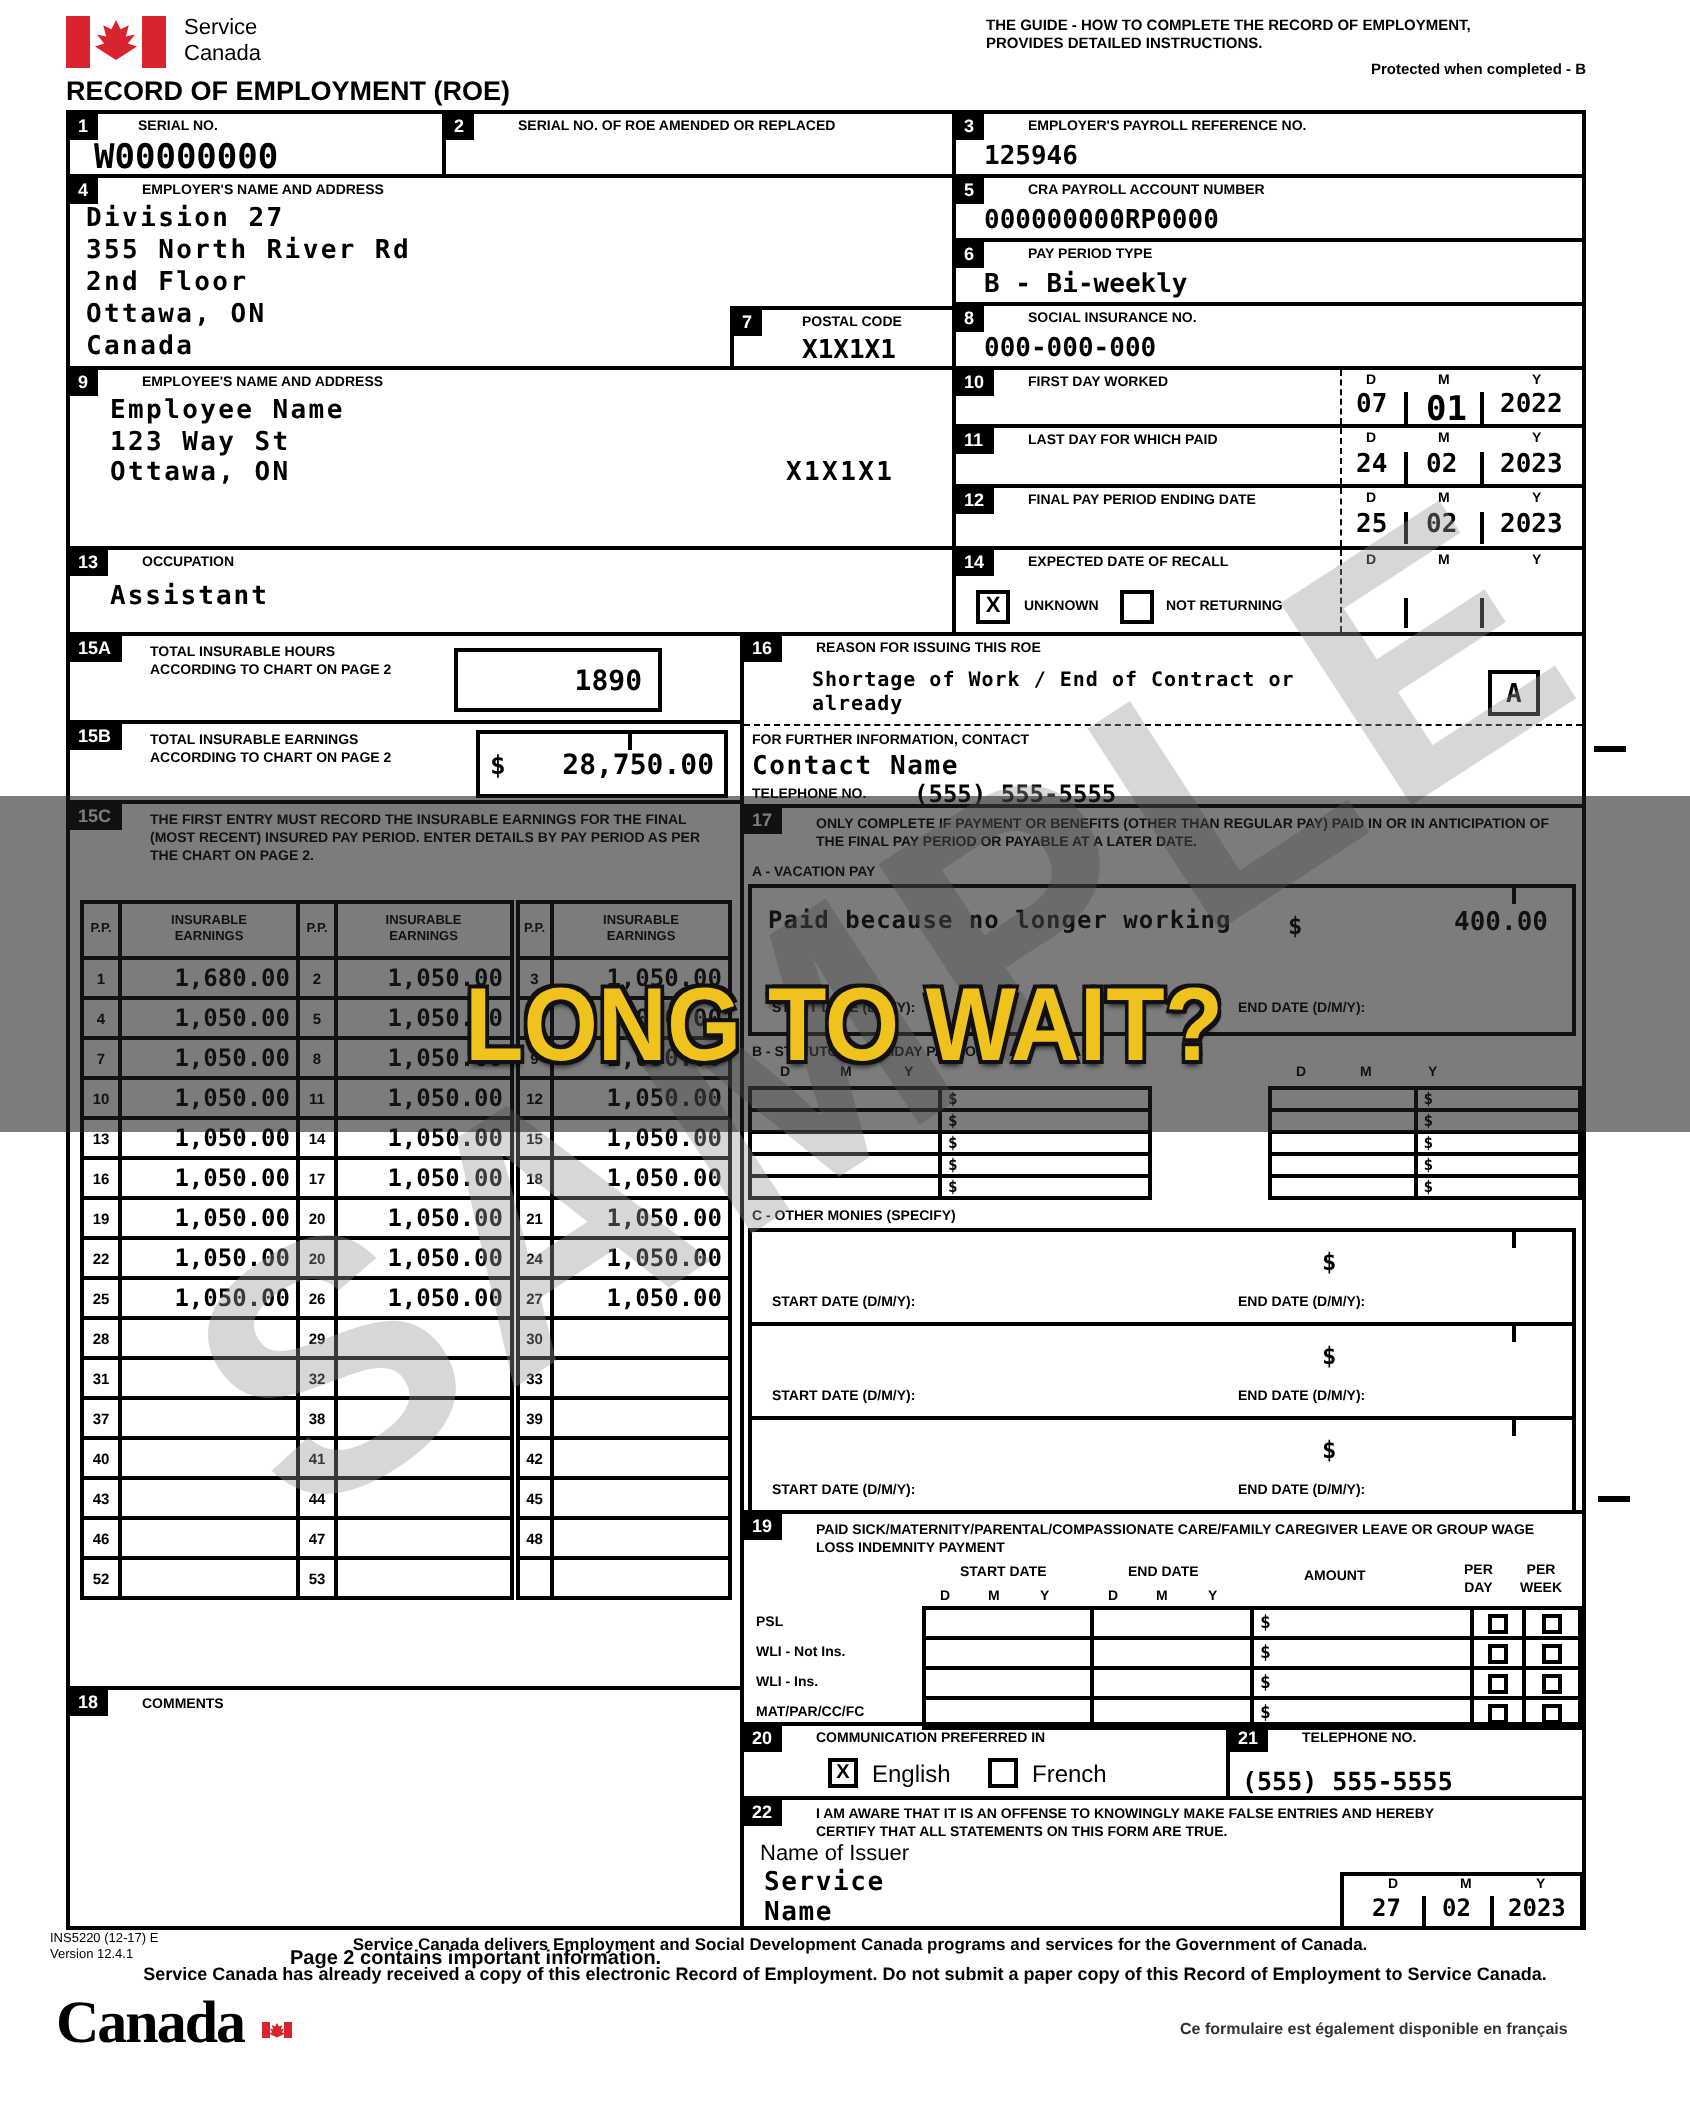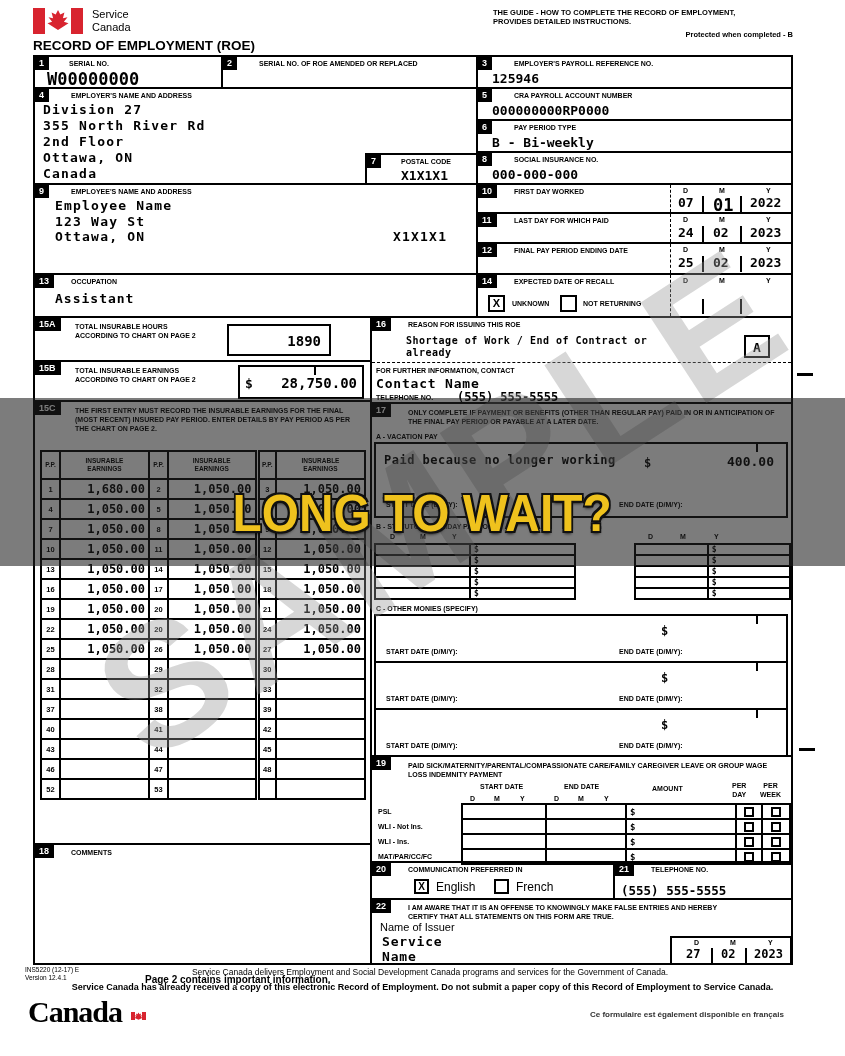--- a/index.html
+++ b/index.html
@@ -556,21 +556,21 @@
       <span class="val" style="left:14px;top:9px;font-size:12px">27</span>
       <span class="val" style="left:49px;top:9px;font-size:12px">02</span>
       <span class="val" style="left:82px;top:9px;font-size:12px">2023</span>
     </div>
   </div>
 
   <div class="abs" style="left:25px;top:966px;font-size:6.5px;line-height:8px">
     <div>INS5220 (12-17) E</div>
     <div>Version  12.4.1</div>
   </div>
-  <div class="abs" style="left:60px;top:967px;width:740px;text-align:center;font-weight:normal;font-size:8.5px">Service Canada delivers Employment and Social Development Canada programs and services for the Government of Canada.</div>
+  <div class="abs" style="left:60px;top:967px;width:740px;text-align:center;font-weight:bold;font-size:8.5px">Service Canada delivers Employment and Social Development Canada programs and services for the Government of Canada.</div>
   <div class="abs" style="left:0;top:982px;width:845px;text-align:center;font-weight:bold;font-size:9px">Service Canada has already received a copy of this electronic Record of Employment. Do not submit a paper copy of this Record of Employment to Service Canada.</div>
   <div class="abs" style="left:28px;top:995px;font-family:'Liberation Serif',serif;font-weight:bold;font-size:30px;letter-spacing:-1px">
     <span>Canada</span>
     <span class="abs" style="left:103px;top:-2px">
       <svg width="15" height="8" viewBox="0 0 15 8">
         <rect x="0" y="0" width="4" height="8" fill="#d8242f"></rect>
         <rect x="11" y="0" width="4" height="8" fill="#d8242f"></rect>
         <path d="M7.5 0.5 l1 1.8 1.6-0.8 -0.6 2.2 1.8-0.4 -1.4 1.8 1.8 0.6 -4.2 2 -4.2-2 1.8-0.6 -1.4-1.8 1.8 0.4 -0.6-2.2 1.6 0.8z" fill="#d8242f"></path>
       </svg>
     </span>

